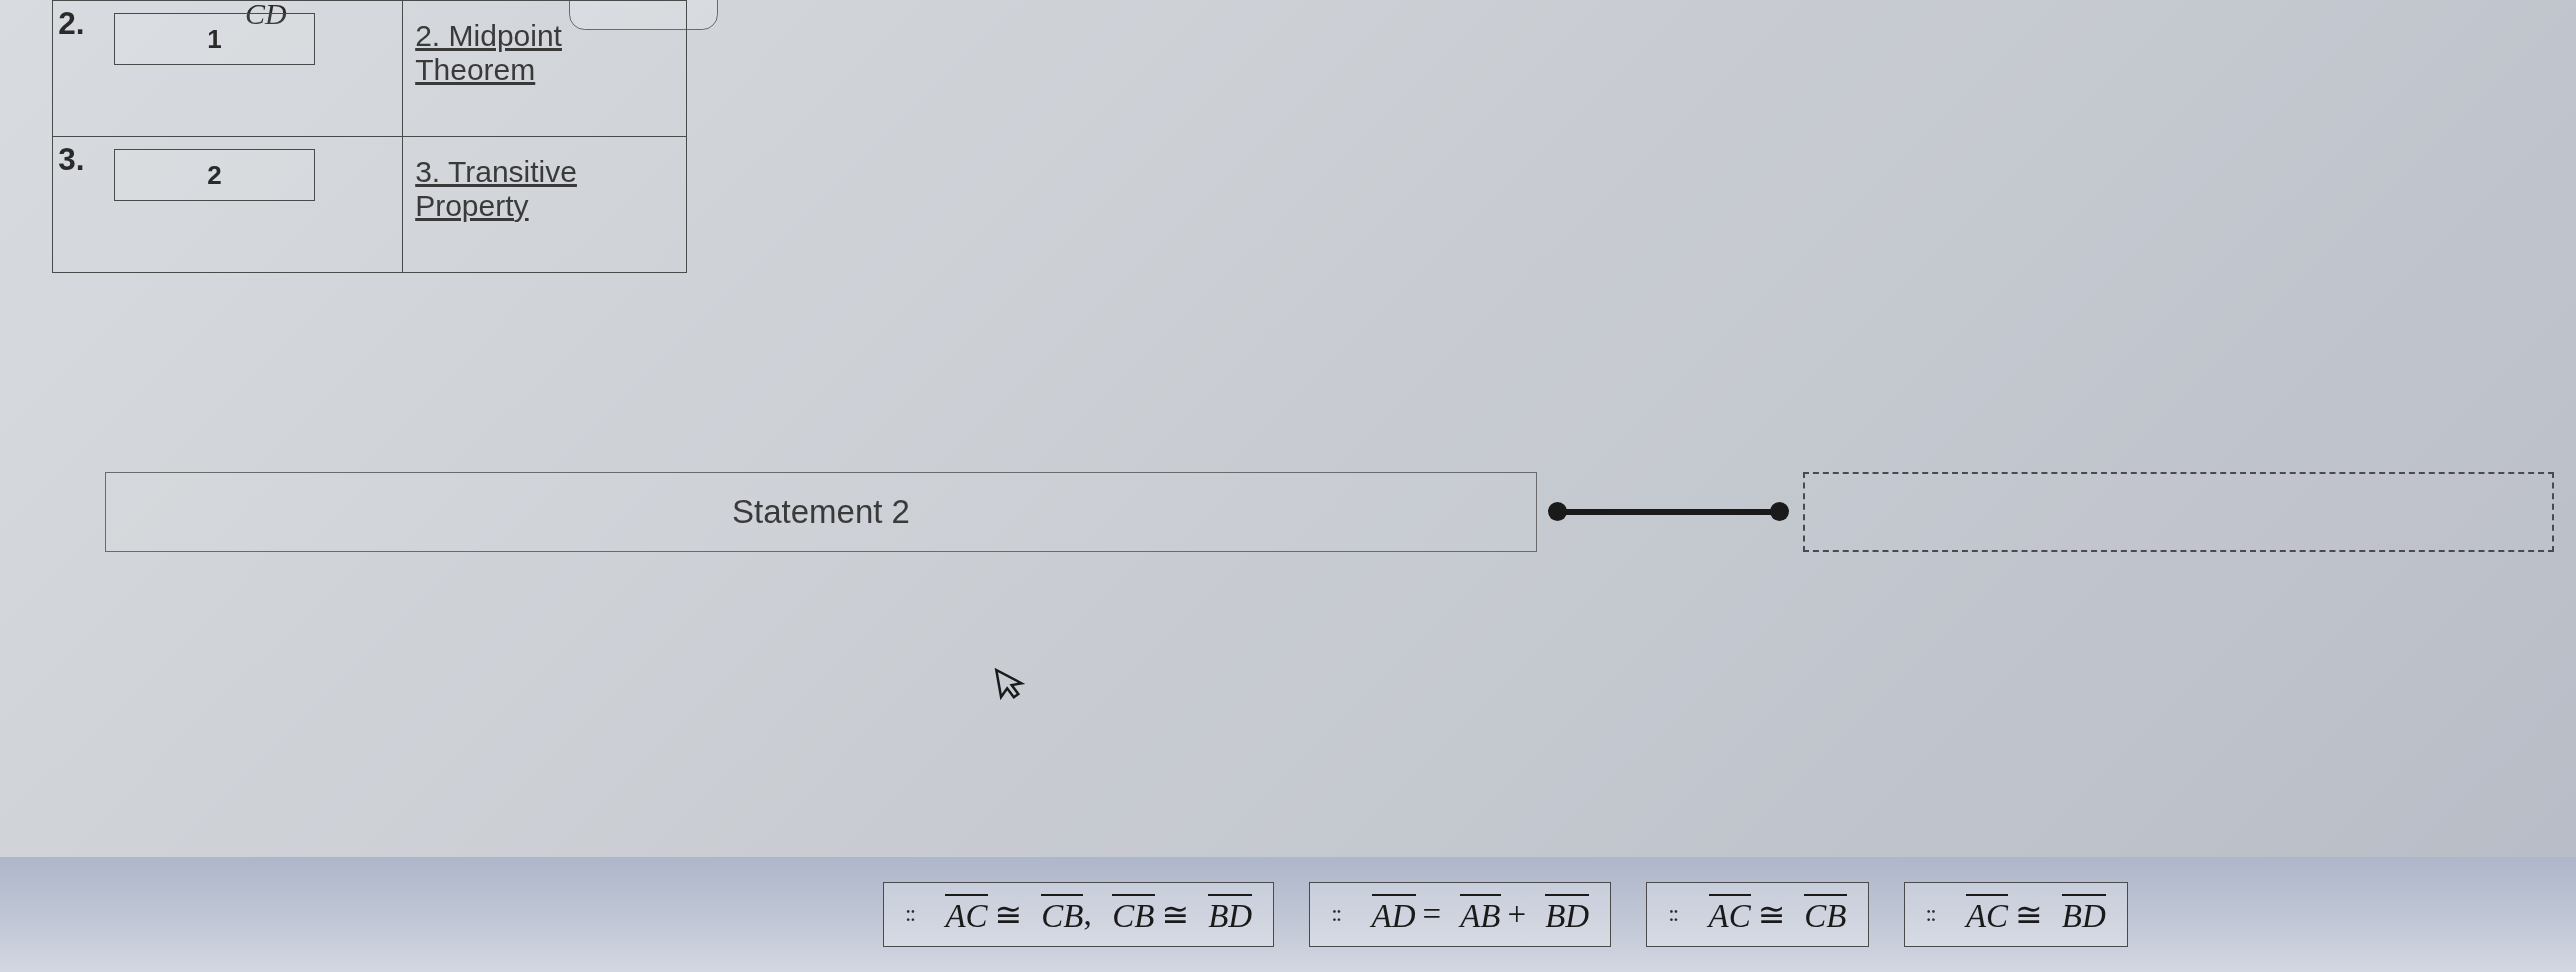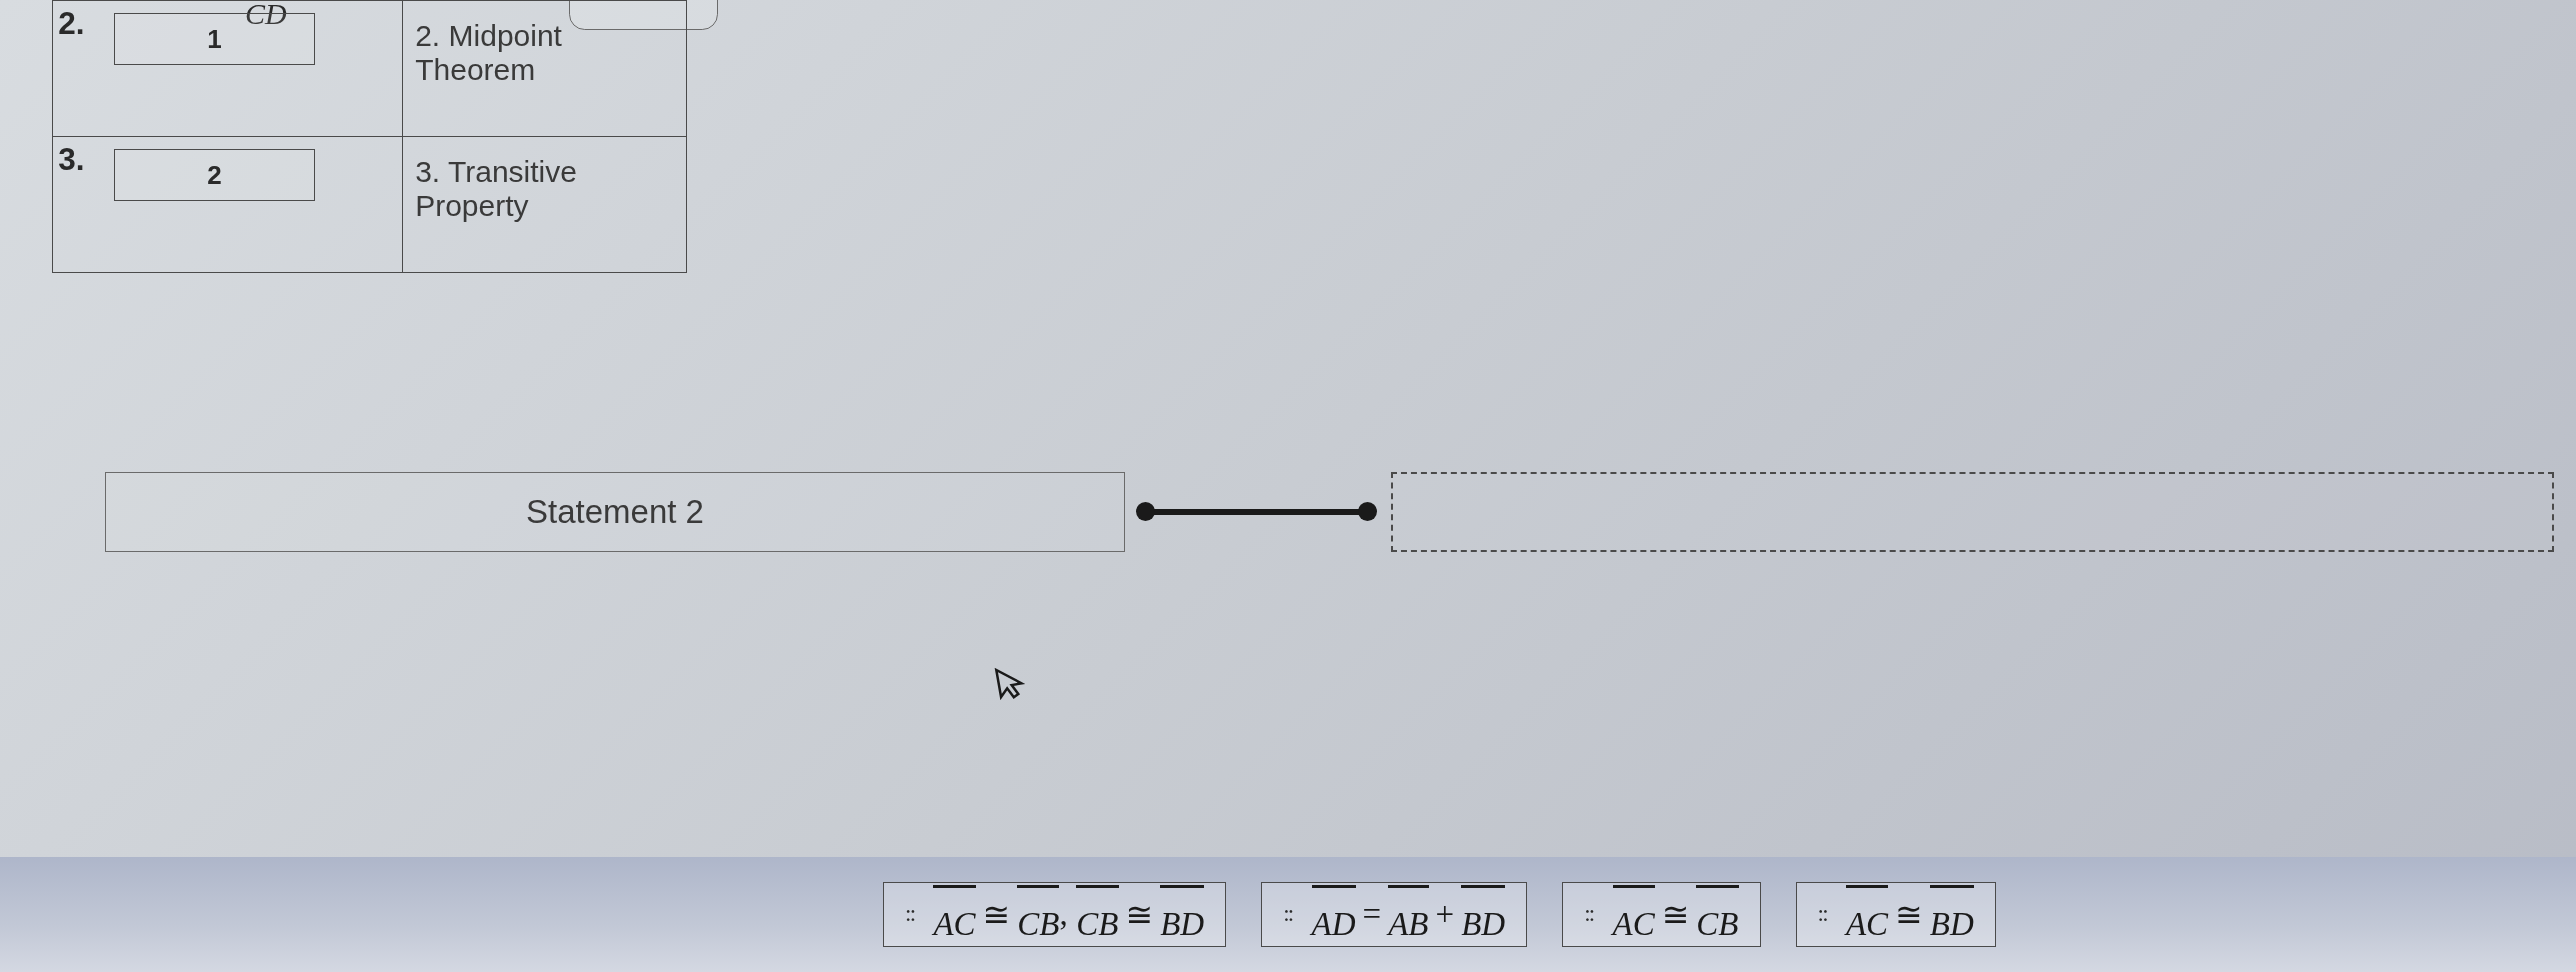--- a/index.html
+++ b/index.html
@@ -29,20 +29,21 @@
   .stmt-col {
     width: 350px;
     height: 136px;
     padding: 7px 10.5px;
     position: relative;
   }
   .reason-col {
     width: 284px;
     height: 136px;
     padding: 17.5px 12.2px;
+    text-decoration: underline;
   }
   .row-num {
     position: absolute;
     top: 3.5px;
     left: 5.2px;
     font-size: 31.5px;
     font-weight: bold;
     color: #2a2a2a;
   }
   .blank-box {
@@ -87,21 +88,21 @@
     left: 105px;
     width: 2449px;
   }
   .dropzone-row {
     display: flex;
     align-items: center;
     margin-bottom: 37px;
     position: relative;
   }
   .dropzone {
-    width: 1020px;
+    width: 1432px;
     height: 80px;
     border: 1.7px solid #6a6a6a;
     background: rgba(255,255,255,0.05);
     display: flex;
     align-items: center;
     justify-content: center;
     font-size: 33px;
     color: #3a3a3a;
   }
   .connector {
@@ -159,21 +160,22 @@
   .grip {
     font-style: normal;
     font-size: 23px;
     margin-right: 19px;
     letter-spacing: -1.7px;
     color: #2a2a2a;
   }
   .seg {
     position: relative;
     display: inline-block;
-    padding-top: 21px;
+    padding-top: 4px;
+    margin-left: 12px;
   }
   .seg::before {
     content: '';
     position: absolute;
     top: 0;
     left: 0;
     right: 0;
     height: 2.6px;
     background: #1a1a1a;
   }

